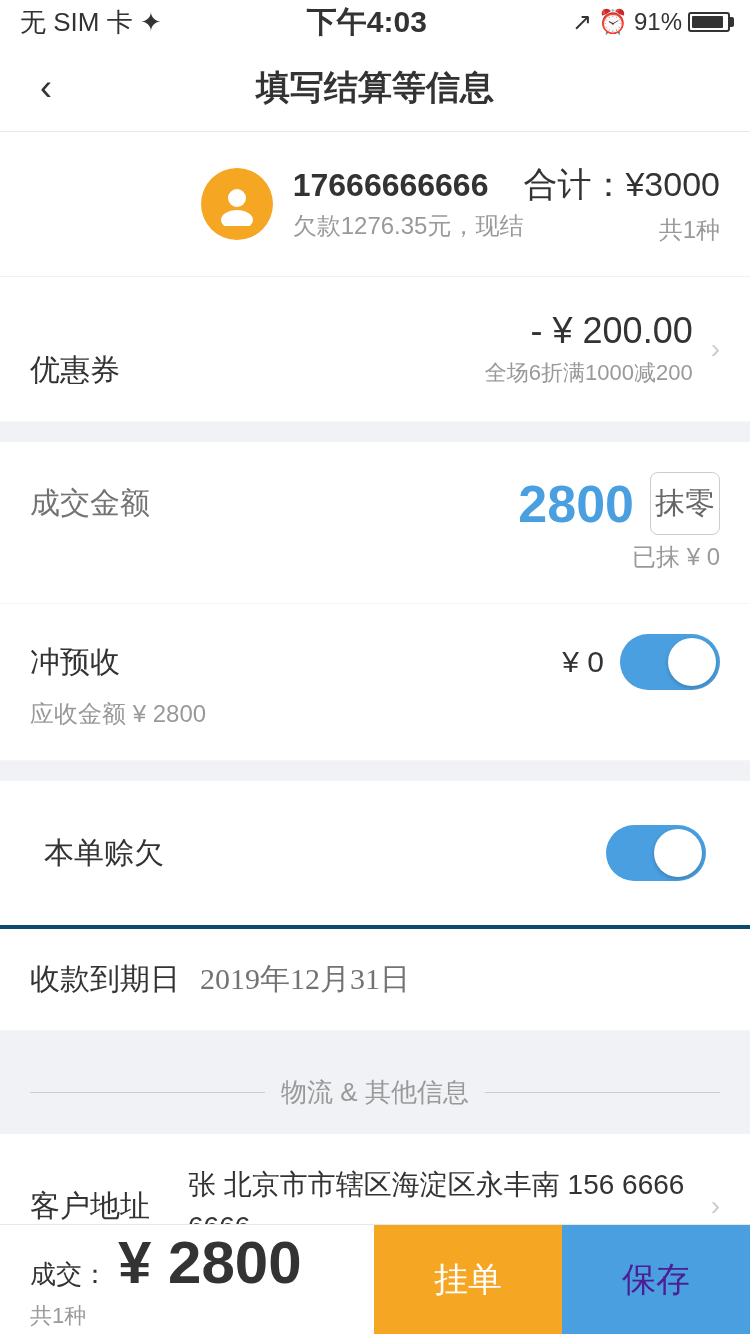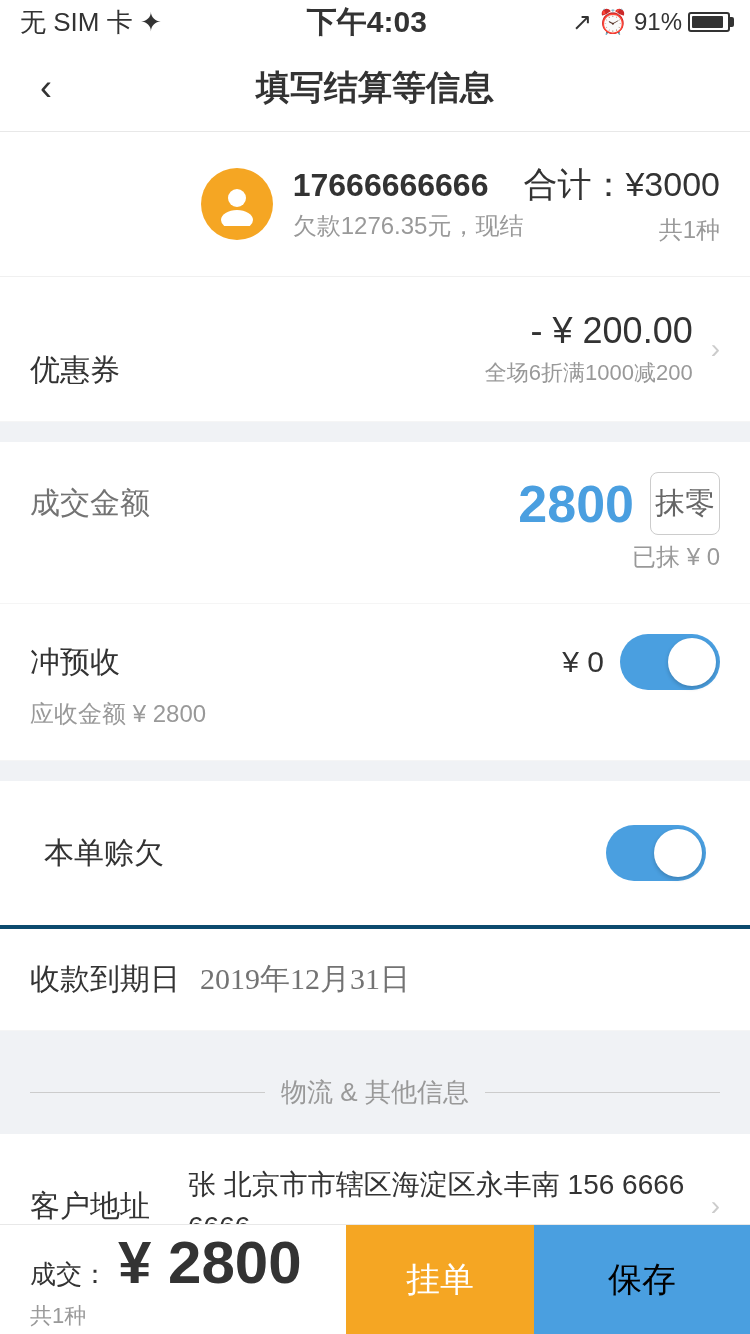--- a/index.html
+++ b/index.html
@@ -295,28 +295,28 @@
       background: #f5a623;
       display: flex;
       align-items: center;
       justify-content: center;
       font-size: 34px;
       color: #fff;
       font-weight: 500;
       cursor: pointer;
     }
     .btn-save {
-      width: 216px;
+      width: 188px;
       height: 110px;
       background: #4a9fe0;
       display: flex;
       align-items: center;
       justify-content: center;
       font-size: 34px;
-      color: #000000;
+      color: #4c1d95;
       font-weight: 500;
       cursor: pointer;
     }
   </style>
 </head>
 <body>
 
 <div class="status-bar">
   <div class="status-left">
     <span>无 SIM 卡  ✦</span>

